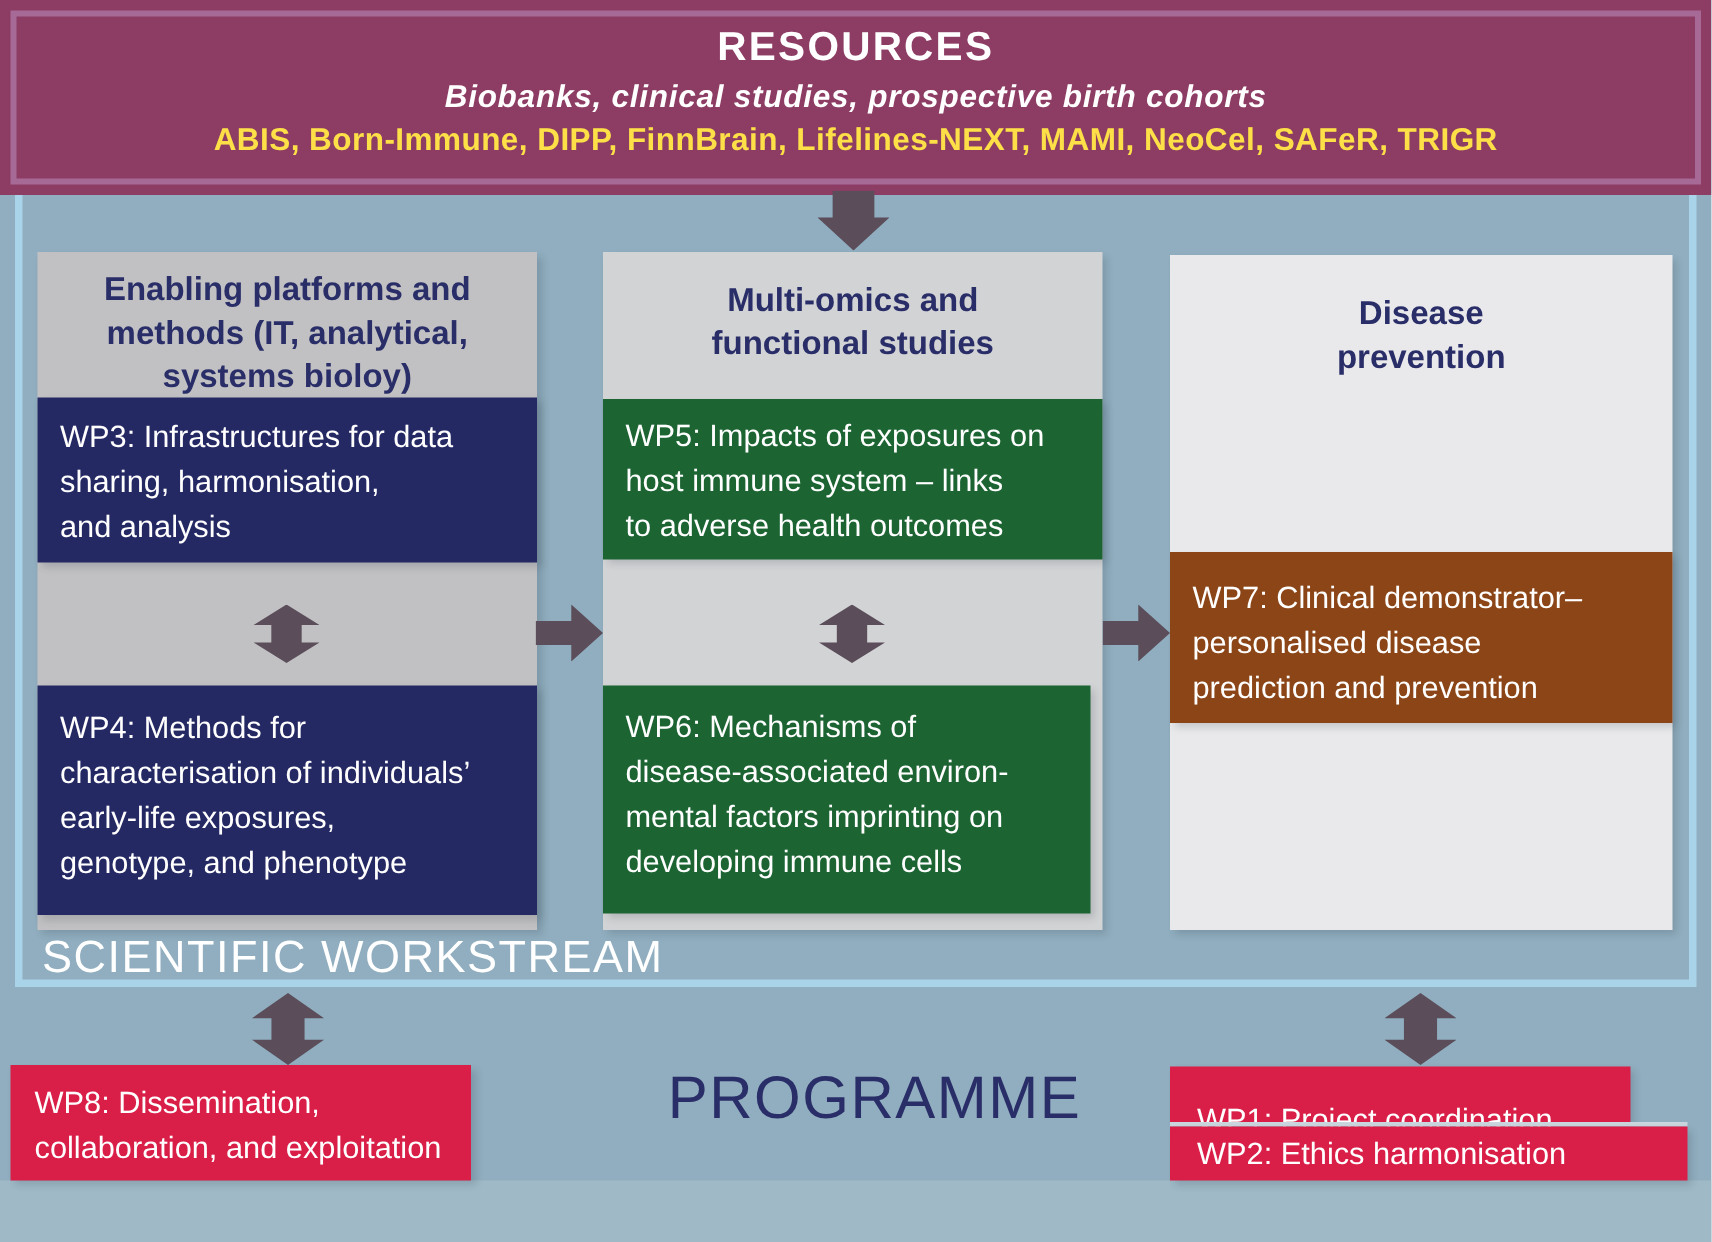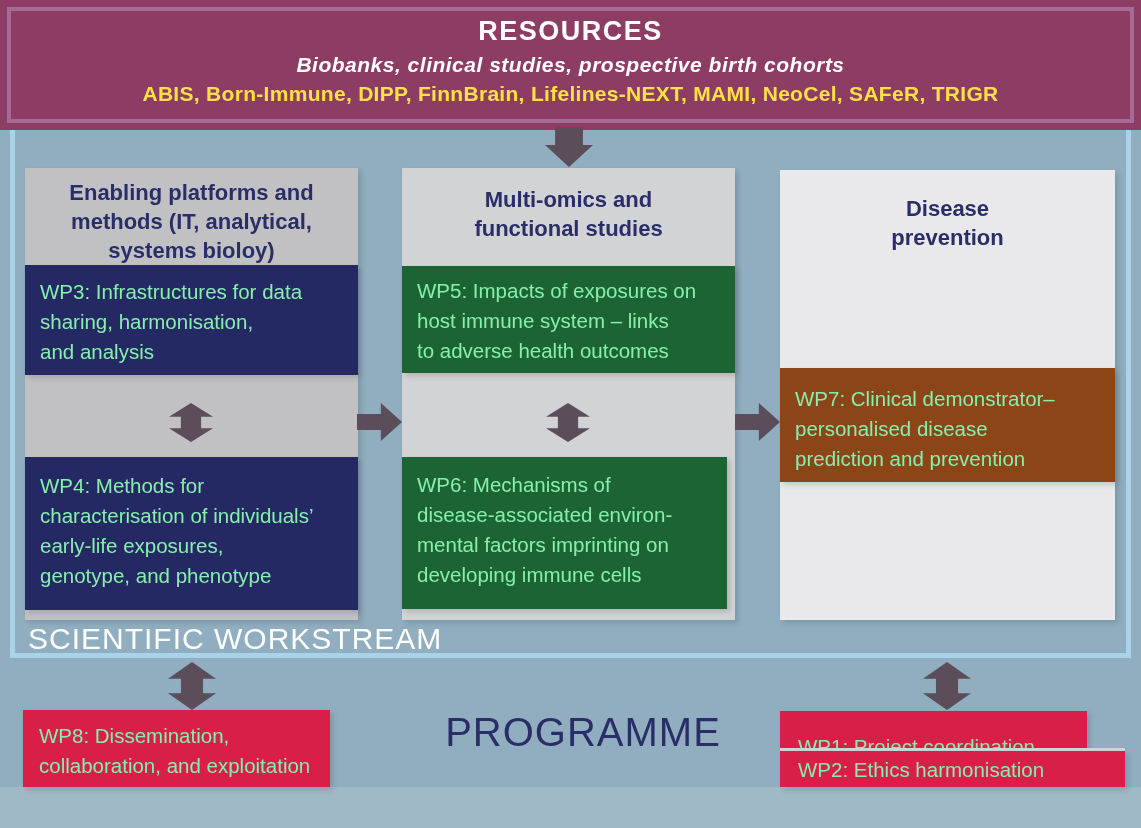--- a/index.html
+++ b/index.html
@@ -30,29 +30,29 @@
     box-shadow:3px 3px 5px rgba(40,50,60,.18); }
   .col-platforms { left:25px;  width:333px; background:var(--col1_bg,#C1C1C3); }
   .col-omics     { left:402px; width:333px; background:var(--col2_bg,#D2D3D5); }
   .col-prevention{ left:780px; top:170px; width:335px; height:450px; background:var(--col3_bg,#E9E9EB); }
   .col-header { color:var(--heading_text,#2A2E68); font-weight:700; font-size:22px;
     line-height:29px; text-align:center; white-space:pre-line; }
   .col-platforms  .col-header { padding-top:10px; }
   .col-omics      .col-header { padding-top:17px; }
   .col-prevention .col-header { padding-top:24px; }
   
-  .wp { position:absolute; color:#86efac; font-size:20.5px; line-height:30px;
+  .wp { position:absolute; color:#ffffff; font-size:20.5px; line-height:30px;
     white-space:pre-line; box-sizing:border-box; padding:12px 6px 0 15px;
     box-shadow:3px 3px 5px rgba(40,50,60,.18); }
   .wp3 { left:25px;  top:265px; width:333px; height:110px; background:var(--navy,#242963); }
   .wp4 { left:25px;  top:457px; width:333px; height:153px; background:var(--navy,#242963); padding-top:14px; }
   .wp5 { left:402px; top:266px; width:333px; height:107px; background:var(--green,#1D6433); padding-top:10px; }
   .wp6 { left:402px; top:457px; width:325px; height:152px; background:var(--green,#1D6433); padding-top:13px; }
   .wp7 { left:780px; top:368px; width:335px; height:114px; background:var(--brown,#8B4517); padding-top:16px; }
-  .wp8 { left:23px;  top:710px; width:307px; height:77px;  background:var(--crimson,#D91E47); padding-top:11px; padding-left:16px; }
+  .wp8 { left:7px;  top:710px; width:307px; height:77px;  background:var(--crimson,#D91E47); padding-top:11px; padding-left:16px; }
   .wp1 { left:780px; top:711px; width:307px; height:37px;  background:var(--crimson,#D91E47); padding-top:21px; padding-left:18px; }
   .wp2 { left:780px; top:751px; width:345px; height:36px;  background:var(--crimson,#D91E47); padding-top:4px; padding-left:18px; }
   .wp-divider { position:absolute; left:780px; top:748px; width:345px; height:3px;
     background:#C9D6DE; }
   
   .ws-label { position:absolute; left:28px; top:622px; color:#fff; font-weight:400;
     font-size:30px; letter-spacing:1px; }
   .programme { position:absolute; left:400px; top:711px; width:366px; text-align:center;
     color:var(--heading_text,#2A2E68); }
   .programme-title { font-size:33px; font-weight:700; font-style:italic; letter-spacing:1px; line-height:35px; }

